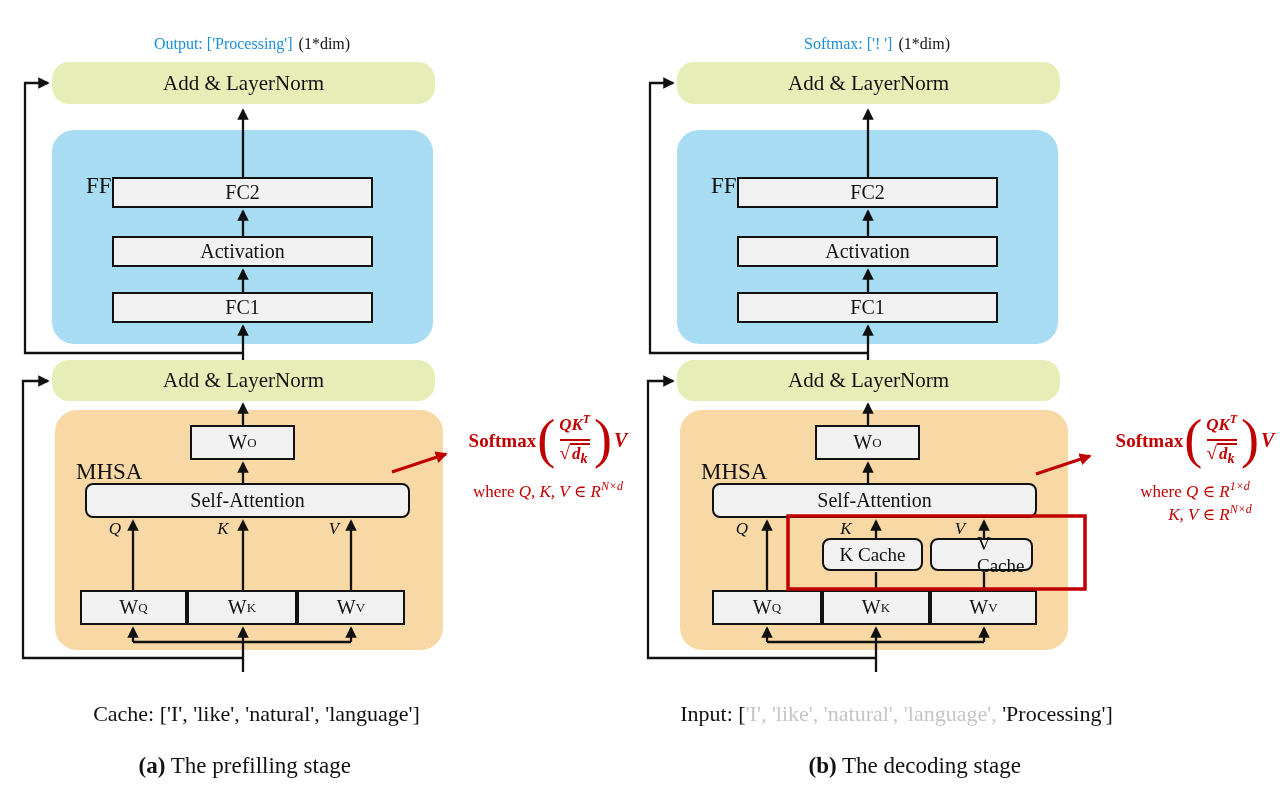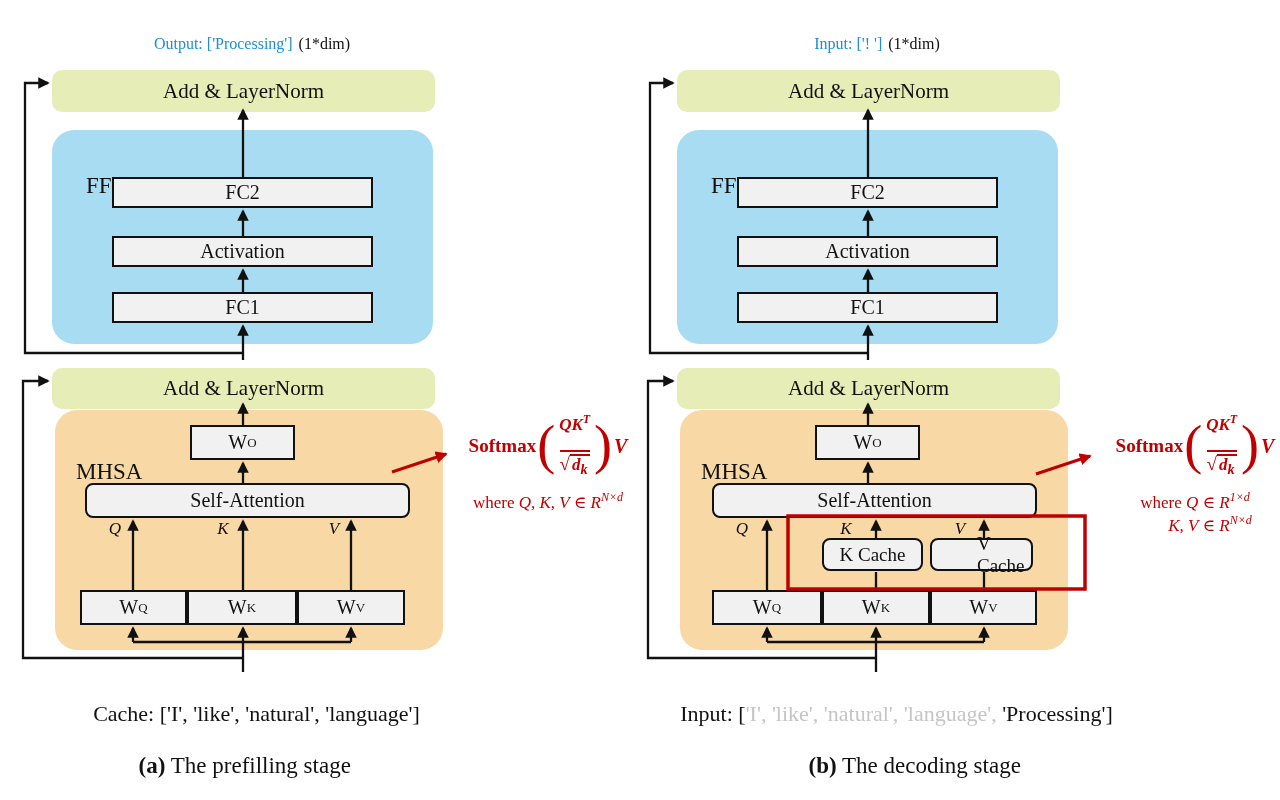--- a/index.html
+++ b/index.html
@@ -4,22 +4,22 @@
 <style>
   :root{
     --block_green:#e6edb6; --block_blue:#a8dcf2; --block_orange:#f8d9a6;
     --box_gray:#f1f1f1; --line_black:#111111; --red:#c00000;
     --blue_text:#1d8fd6; --faded_gray:#c5c5c5;
   }
   html,body{margin:0;padding:0;background:#ffffff;}
   .canvas{position:relative;width:1280px;height:800px;background:#ffffff;
           font-family:"Liberation Serif","DejaVu Serif",serif;color:#111;overflow:hidden;}
   .abs{position:absolute;box-sizing:border-box;}
-  .banner{background:var(--block_green);border-radius:10px;text-align:right;
-          font-size:21px;display:flex;align-items:center;justify-content:center;margin-top:8px;}
+  .banner{background:var(--block_green);border-radius:17px;text-align:right;
+          font-size:21px;display:flex;align-items:center;justify-content:center;}
   .bigblock{border-radius:22px;}
   .blue{background:var(--block_blue);}
   .orange{background:var(--block_orange);}
   .block-label{font-size:23px;margin-top:32px;}
   .gbox{background:var(--box_gray);border:2px solid #111;display:flex;
         align-items:center;justify-content:center;font-size:20px;}
   .rounded{border-radius:8px;}
   .gbox sub{font-size:13px;line-height:0;}
   .center{text-align:center;}
   .output-label{font-size:16px;white-space:pre;}
@@ -30,21 +30,21 @@
   .caption{font-size:23px;white-space:pre;}
   .caption .cap-bold{font-weight:bold;}
   .qkv{font-style:italic;font-size:17px;width:20px;text-align:center;}
   
   .formula{color:var(--red);}
   .fx-row{display:flex;align-items:center;justify-content:center;line-height:1;}
   .fx-softmax{font-weight:bold;font-size:19px;text-align:right;}
   .fx-paren{font-size:54px;font-weight:400;line-height:0.85;margin:0 1px;}
   .fx-frac{display:inline-flex;flex-direction:column;align-items:center;
            font-style:italic;font-weight:bold;font-size:17px;line-height:1.1;}
-  .fx-num{padding:0 3px 16px;}
+  .fx-num{padding:0 3px 5px;}
   .fx-num sup,.fx-where sup{font-size:12px;}
   .fx-den{border-top:2px solid currentColor;padding-top:2px;display:inline-flex;align-items:flex-start;}
   .fx-sqrt{font-style:normal;font-weight:bold;font-size:19px;line-height:1;}
   .fx-radicand{border-top:2px solid currentColor;padding:0 2px;}
   .fx-tail{font-weight:bold;font-style:italic;font-size:20px;margin-left:1px;}
   .fx-where{font-size:17px;text-align:center;margin-top:12px;white-space:pre;}
   .fx-where .math{font-style:italic;}
   .fx-where sup{font-style:italic;}
   .fx-where-2{margin-top:0;padding-left:30px;}
   .overlay{position:absolute;left:0;top:0;z-index:5;pointer-events:none;}
@@ -115,21 +115,21 @@
     <div class="abs input-label center" style="left:40px;top:675px;width:400px;">
       <span>Cache: ['I', 'like', 'natural', 'language']</span>
     </div>
     <div class="abs caption center" style="left:40px;top:727px;width:375px;">
       <span class="cap-bold">(a)</span><span> The prefilling stage</span>
     </div>
   </div>
 
   <div>
     <div class="abs output-label center" style="left:665px;top:17px;width:400px;">
-      <span class="colored">Input: ['! ']</span><span class="plain">(1*dim)</span>
+      <span class="colored">Softmax: ['! ']</span><span class="plain">(1*dim)</span>
     </div>
 
     <div class="abs banner" style="left:677px;top:62px;width:383px;height:42px;">Add &amp; LayerNorm</div>
 
     <div class="abs bigblock blue" style="left:677px;top:130px;width:381px;height:214px;"></div>
     <div class="abs block-label" style="left:711px;top:141px;">FFN</div>
     <div class="abs gbox" style="left:737px;top:177px;width:261px;height:31px;">FC2</div>
     <div class="abs gbox" style="left:737px;top:236px;width:261px;height:31px;">Activation</div>
     <div class="abs gbox" style="left:737px;top:292px;width:261px;height:31px;">FC1</div>
 

